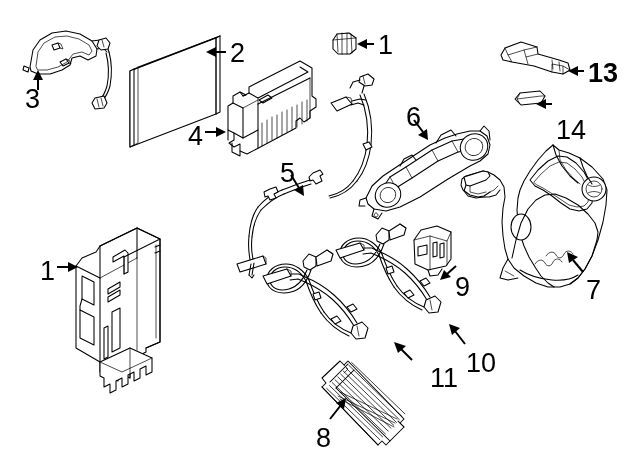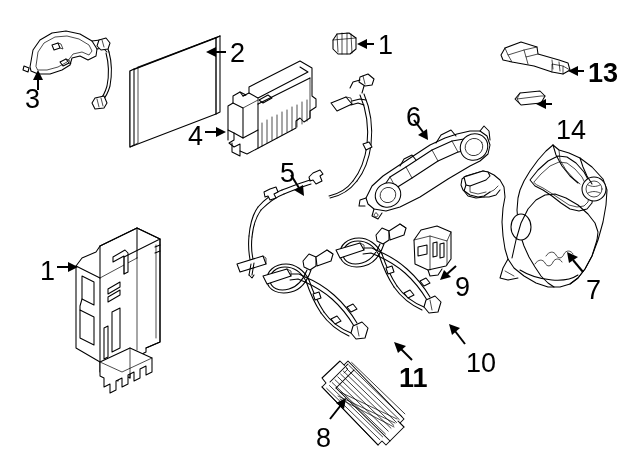--- a/index.html
+++ b/index.html
@@ -462,18 +462,18 @@
   <div class="callout-num" style="left:40px;  top:258px;">1</div>
   <div class="callout-num" style="left:230px; top:40px;">2</div>
   <div class="callout-num" style="left:25px;  top:86px;">3</div>
   <div class="callout-num" style="left:188px; top:123px;">4</div>
   <div class="callout-num" style="left:280px; top:160px;">5</div>
   <div class="callout-num" style="left:406px; top:104px;">6</div>
   <div class="callout-num" style="left:586px; top:277px;">7</div>
   <div class="callout-num" style="left:316px; top:425px;">8</div>
   <div class="callout-num" style="left:455px; top:274px;">9</div>
   <div class="callout-num" style="left:466px; top:350px;">10</div>
-  <div class="callout-num" style="left:399px; top:365px;font-weight:bold;">11</div>
+  <div class="callout-num" style="left:430px; top:365px;">11</div>
   <div class="callout-num" style="left:378px; top:32px;">1</div>
   <div class="callout-num" style="left:588px; top:60px;font-weight:bold;">13</div>
   <div class="callout-num" style="left:556px; top:88px;margin-top:29px;">14</div>
 
 </div>
 
 </body></html>

